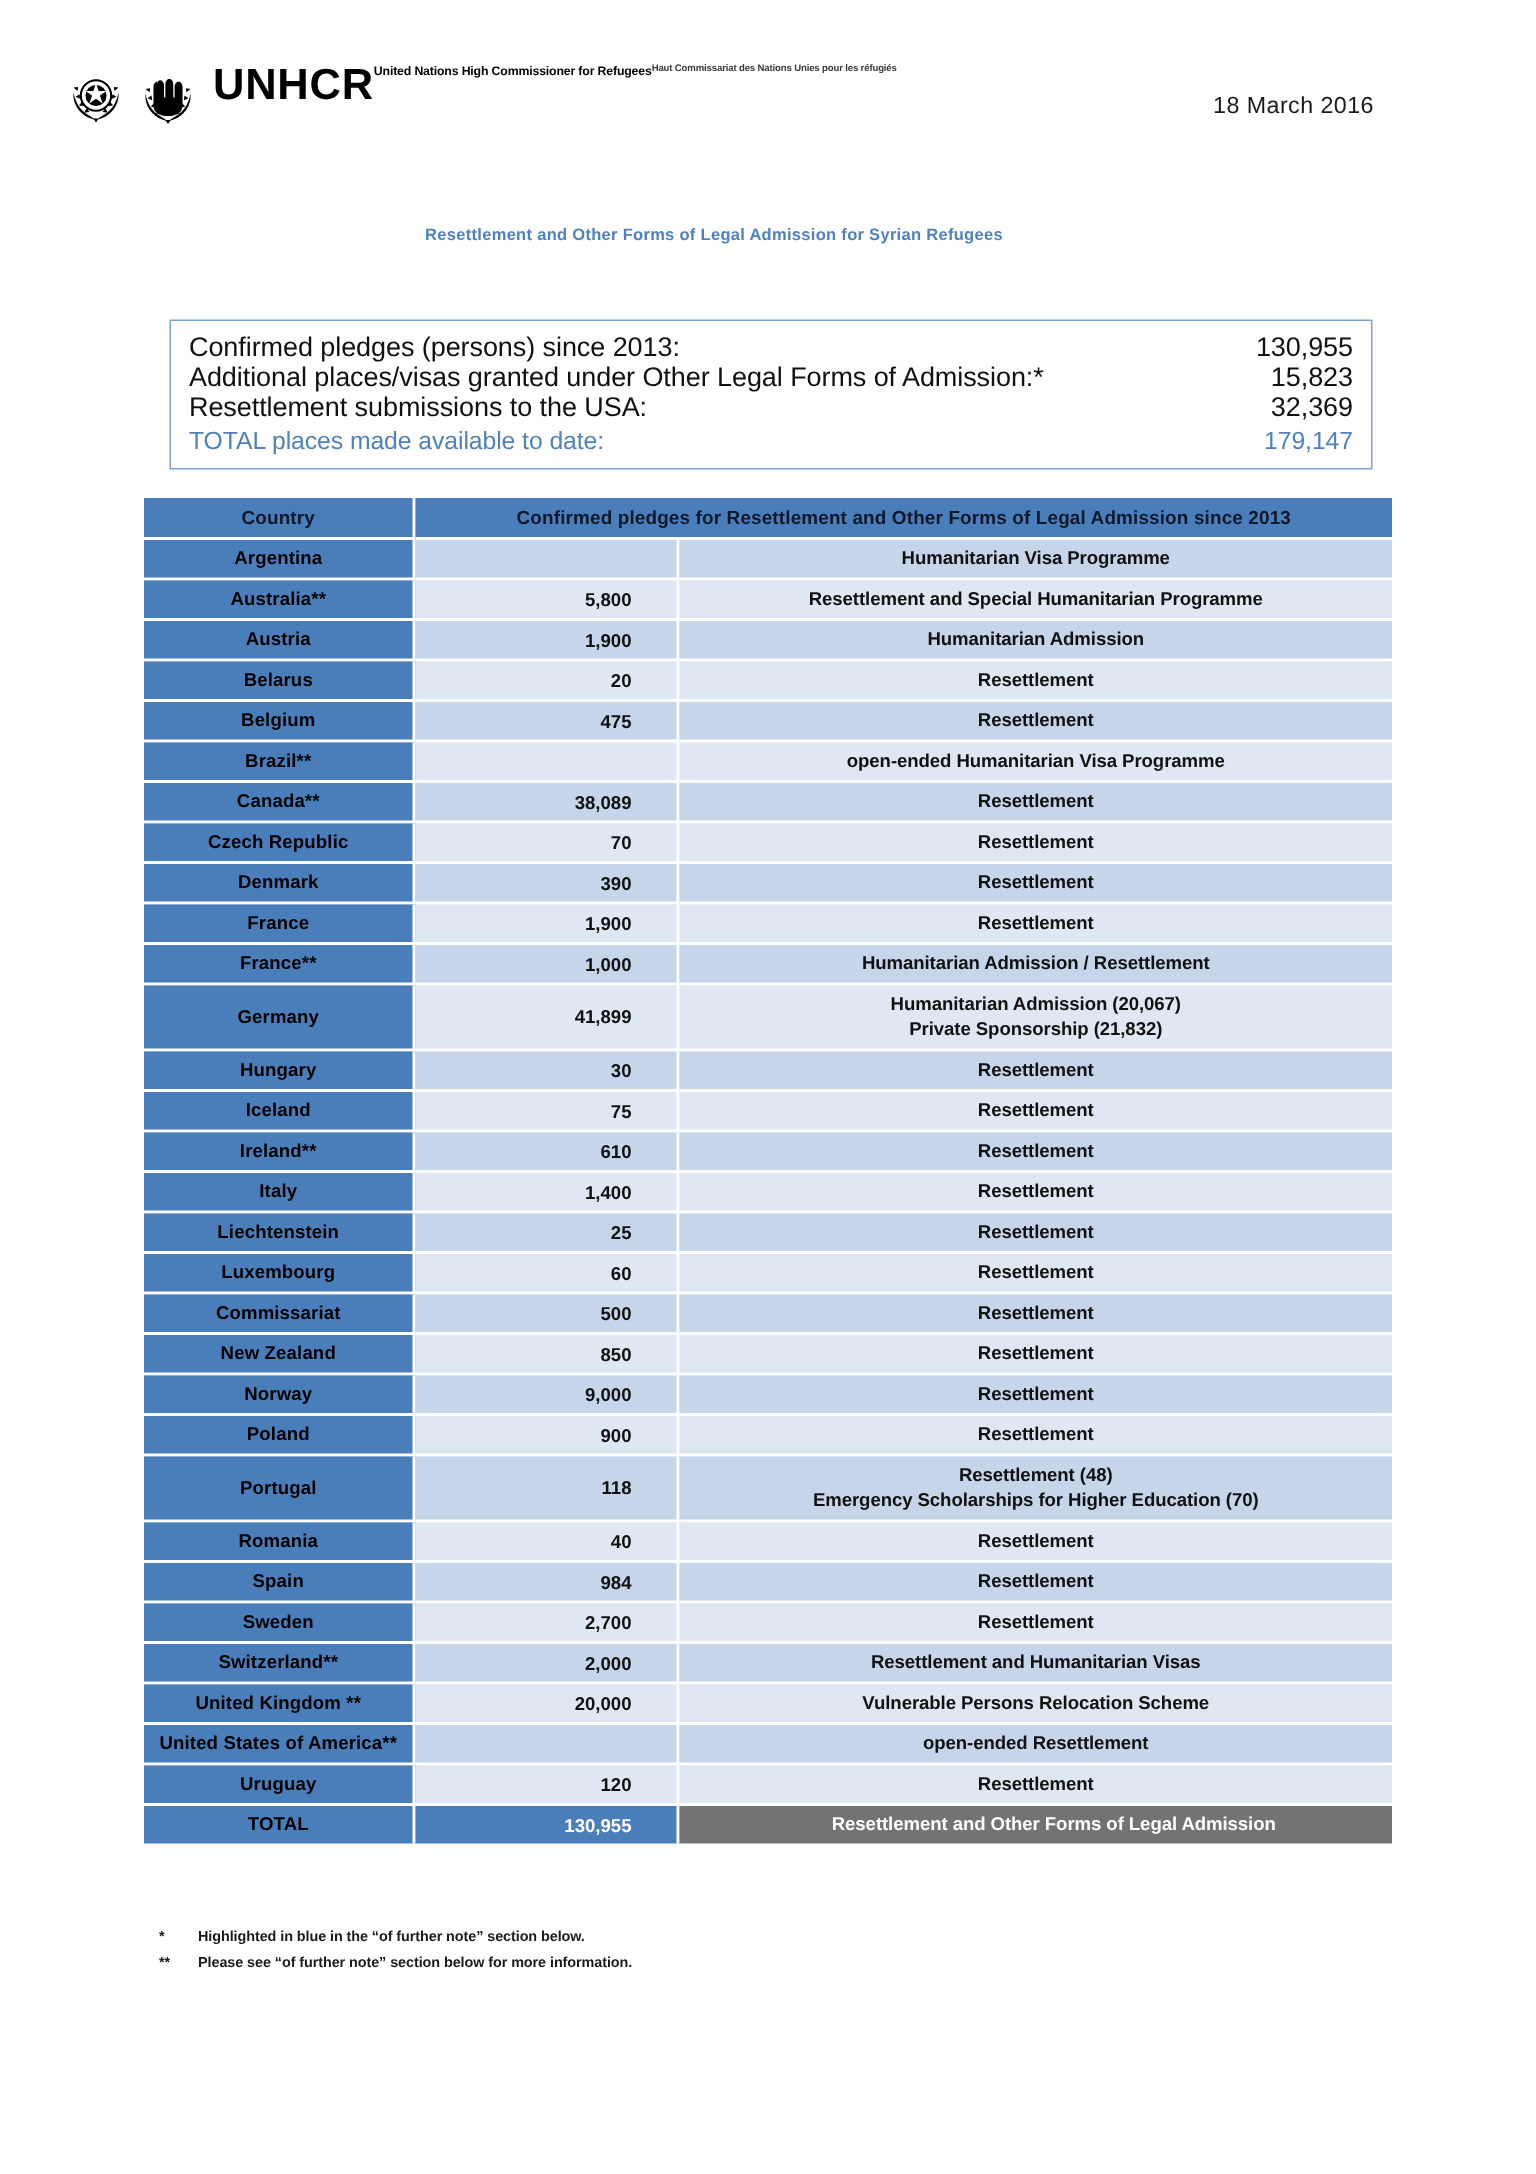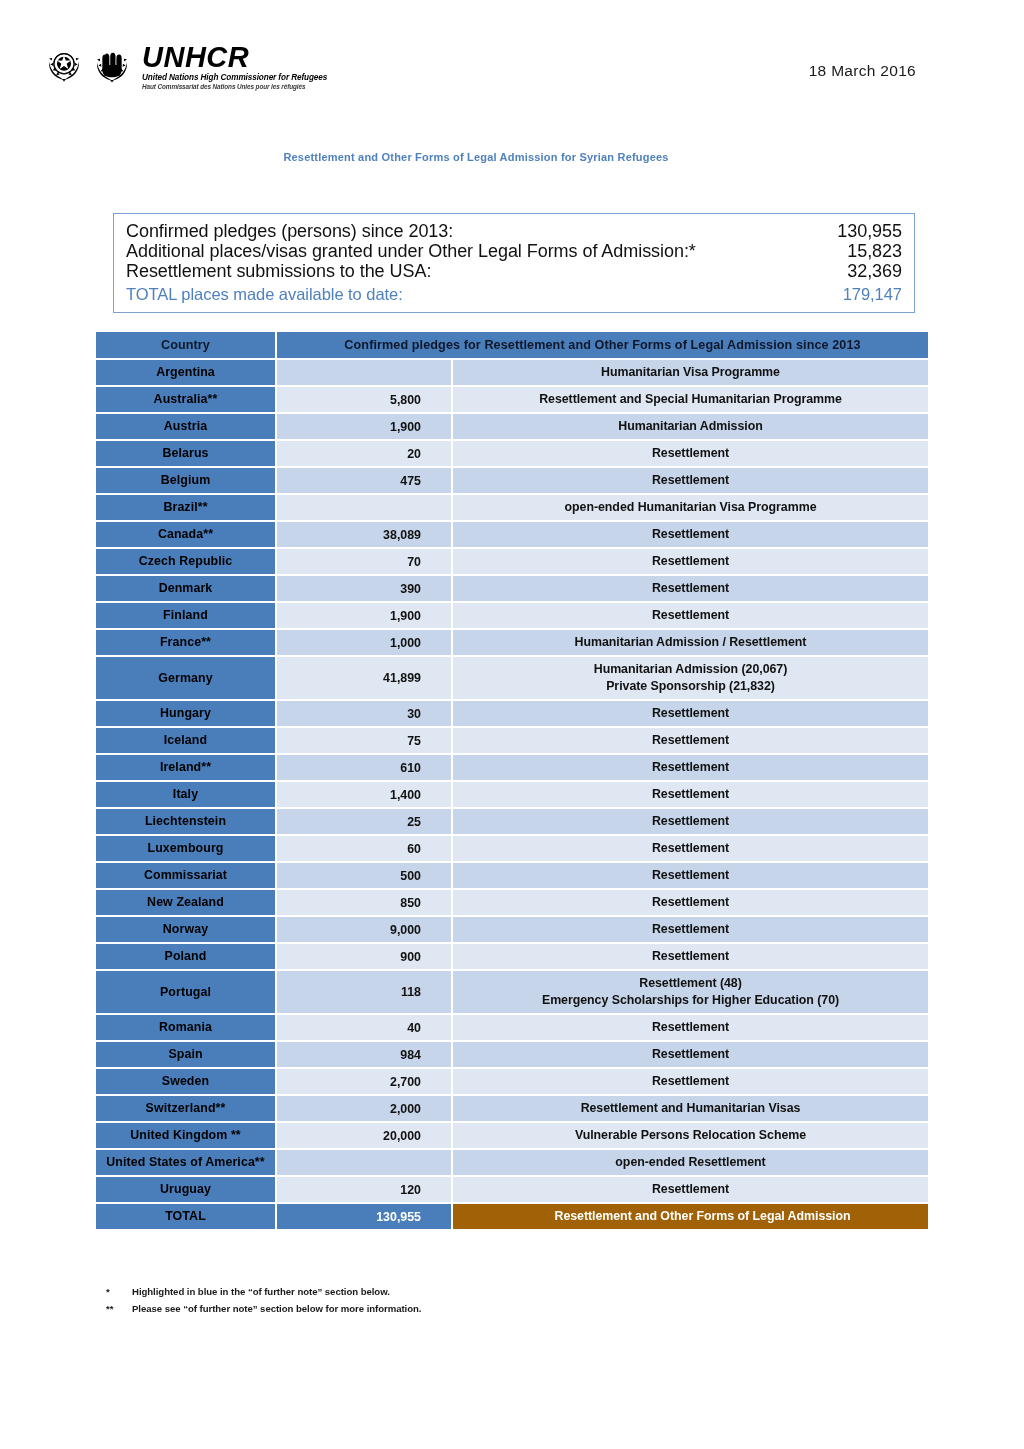--- a/index.html
+++ b/index.html
@@ -37,23 +37,22 @@
     gap: 4px;
     margin-top: 1px;
   }
   .emblem {
     width: 44px;
     height: 44px;
   }
   .logo-text {
     margin-left: 8px;
     display: flex;
-    flex-direction: column;
+    flex-direction: row;
     justify-content: flex-end;
-    font-style: italic;
   }
   .logo-word {
     font-size: 29px;
     font-weight: bold;
     letter-spacing: 0.5px;
     line-height: 30px;
     color: #000;
     font-family: "Liberation Sans", sans-serif;
   }
   .logo-sub-en {
@@ -190,21 +189,21 @@
   tr.total-row td.country {
     background: #4a7ebb;
     border-bottom: none;
   }
   tr.total-row td.number {
     background: #4a7ebb;
     color: #ffffff;
     border-bottom: none;
   }
   tr.total-row td.desc {
-    background: #a16207;
+    background: #737373;
     color: #ffffff;
     border-bottom: none;
     padding-left: 30px;
   }
 
   
   .footnotes {
     position: absolute;
     left: 106px;
     top: 1283px;
@@ -354,21 +353,21 @@
         <td class="country">Czech Republic</td>
         <td class="number">70</td>
         <td class="desc">Resettlement</td>
       </tr>
       <tr class="shade-a">
         <td class="country">Denmark</td>
         <td class="number">390</td>
         <td class="desc">Resettlement</td>
       </tr>
       <tr class="shade-b">
-        <td class="country">Finland</td>
+        <td class="country">France</td>
         <td class="number">1,900</td>
         <td class="desc">Resettlement</td>
       </tr>
       <tr class="shade-a">
         <td class="country">France**</td>
         <td class="number">1,000</td>
         <td class="desc">Humanitarian Admission / Resettlement</td>
       </tr>
       <tr class="shade-b">
         <td class="country">Germany</td>

